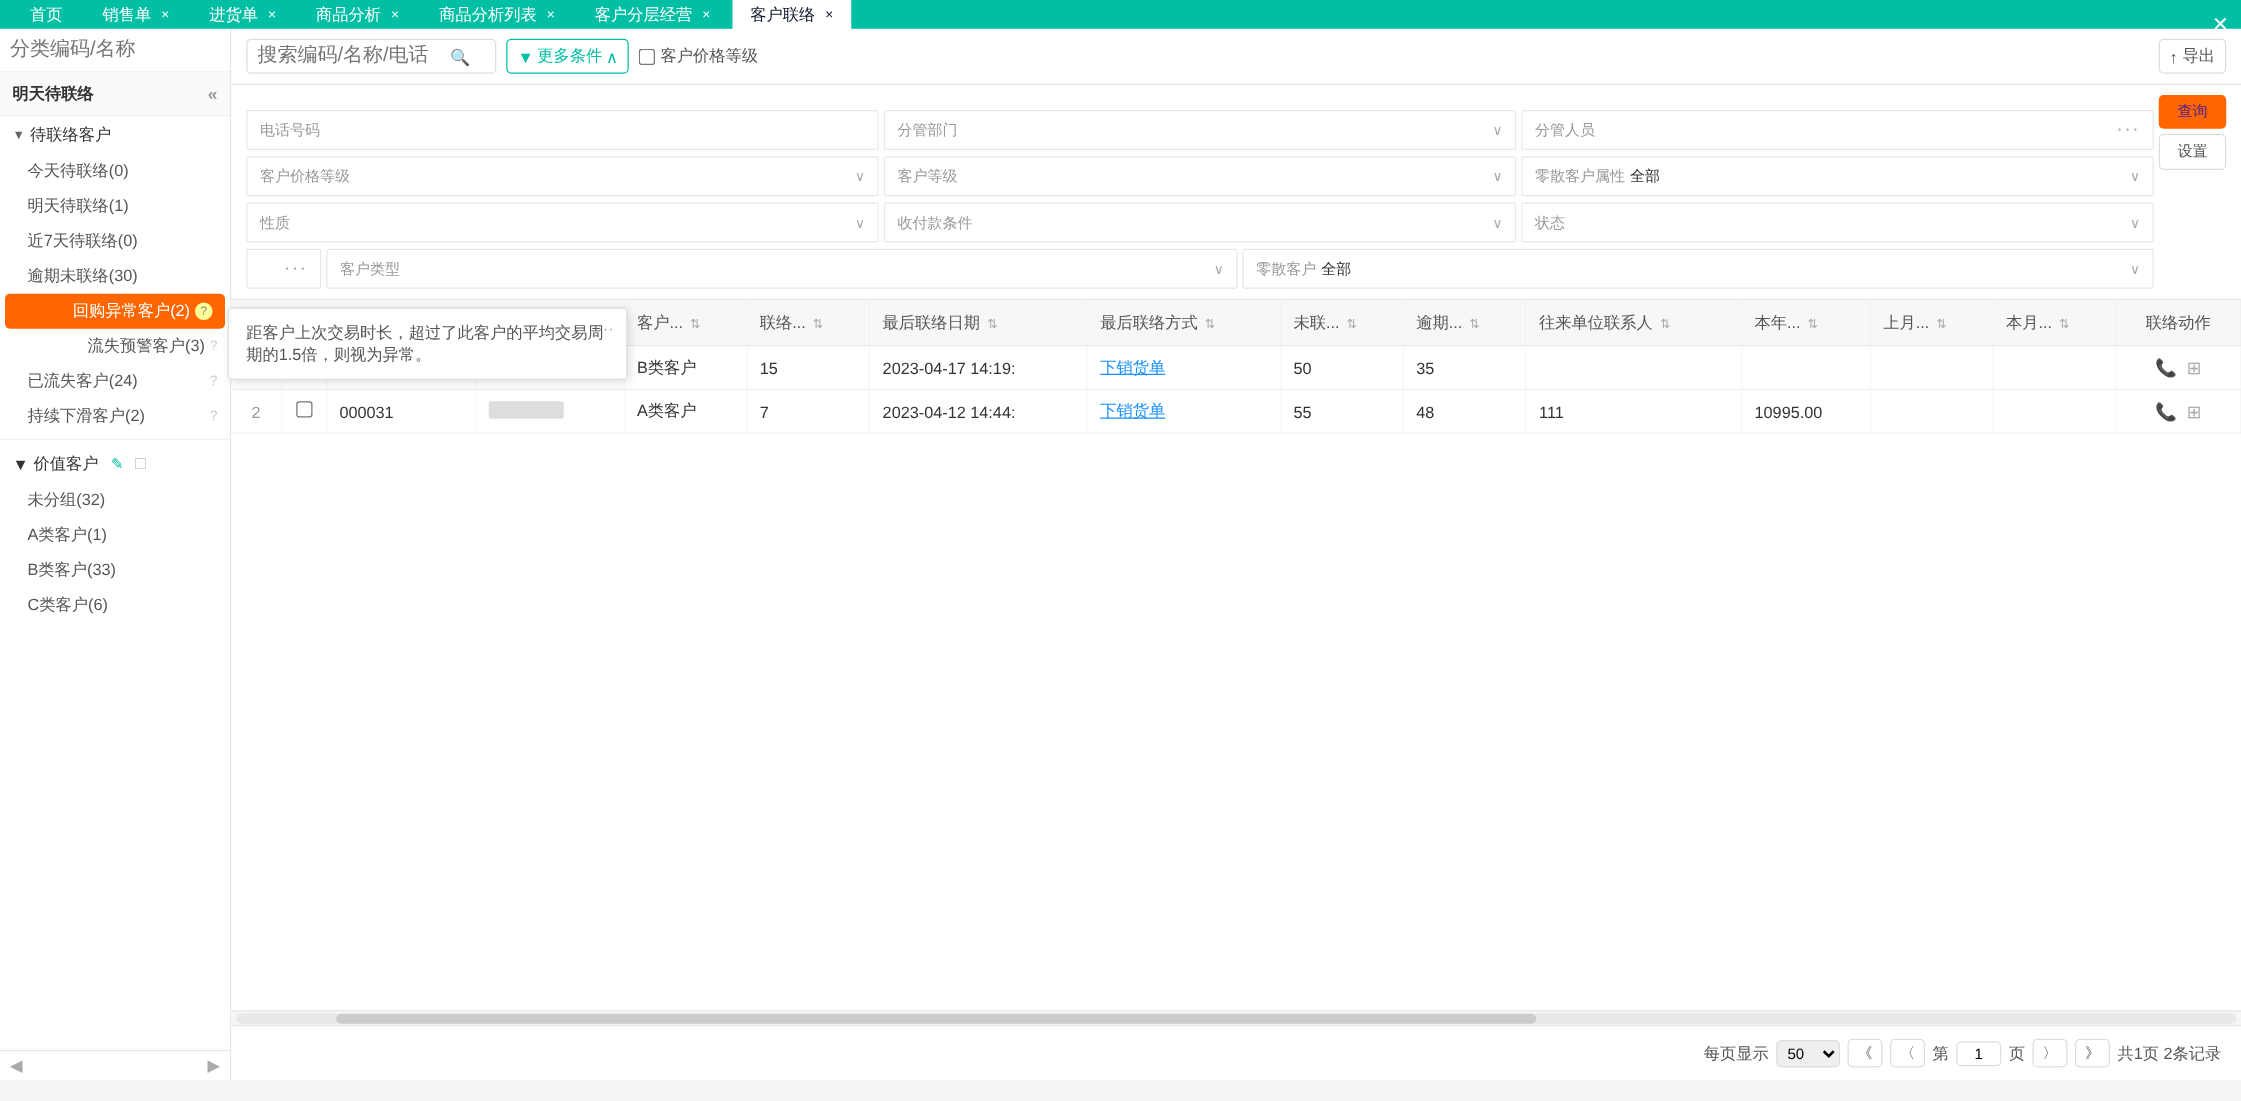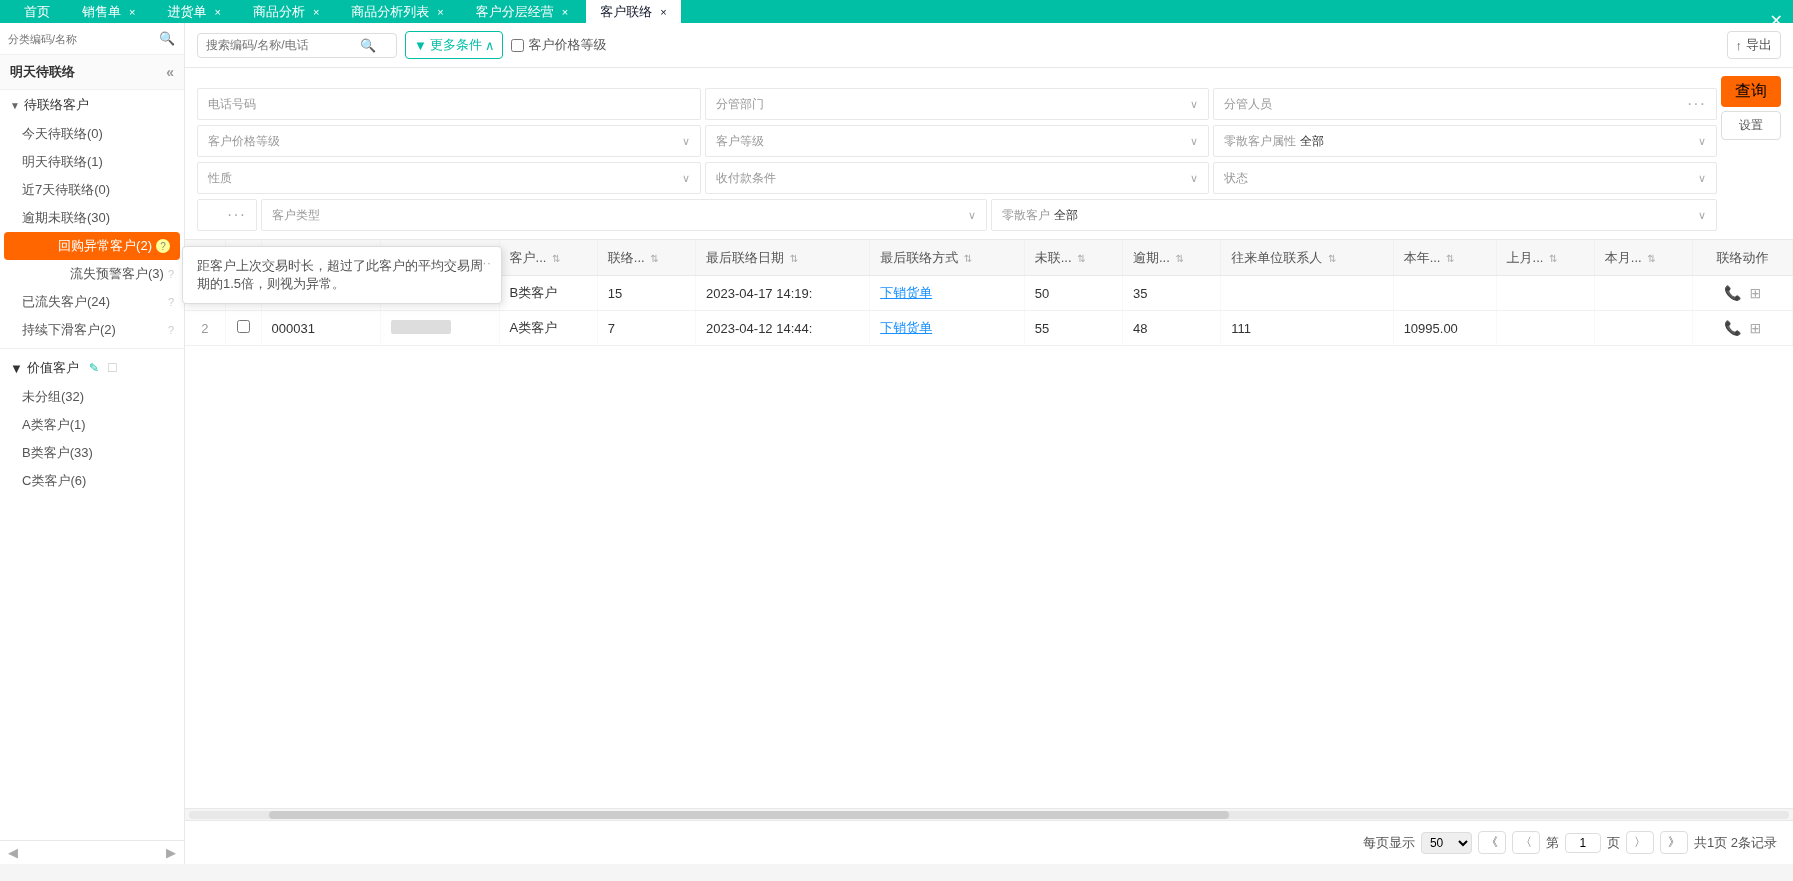--- a/index.html
+++ b/index.html
@@ -39,21 +39,21 @@
       width: 185px; background: #fff;
       border-right: 1px solid #e8e8e8;
       display: flex; flex-direction: column;
       overflow: hidden;
     }
     .sidebar-search {
       display: flex; align-items: center;
       padding: 8px 8px; border-bottom: 1px solid #f0f0f0; gap: 4px;
     }
     .sidebar-search input {
-      flex: 1; border: none; outline: none; font-size: 11px; color: #666;
+      flex: 1; border: none; outline: none; font-size: 16px; color: #666;
       background: transparent;
     }
     .sidebar-search .search-icon { color: #999; cursor: pointer; }
 
     .sidebar-header {
       display: flex; align-items: center; justify-content: space-between;
       padding: 8px 10px; font-weight: bold; color: #333; font-size: 13px;
       background: #fafafa; border-bottom: 1px solid #f0f0f0;
     }
     .sidebar-collapse-btn { cursor: pointer; color: #999; font-size: 14px; }
@@ -98,21 +98,21 @@
     .filter-bar {
       background: #fff; border-bottom: 1px solid #e8e8e8;
       padding: 8px 12px; display: flex; align-items: center; gap: 8px;
     }
     .filter-search-box {
       display: flex; align-items: center; gap: 4px;
       border: 1px solid #ddd; border-radius: 4px; padding: 4px 8px;
       background: #fff; min-width: 200px;
     }
     .filter-search-box input {
-      border: none; outline: none; font-size: 12px; color: #666;
+      border: none; outline: none; font-size: 16px; color: #666;
       width: 150px; background: transparent;
     }
     .filter-search-box .search-icon { color: #999; font-size: 13px; }
     .more-filters-btn {
       display: flex; align-items: center; gap: 3px;
       color: #00bfa5; cursor: pointer; font-size: 12px; padding: 4px 8px;
       border: 1px solid #00bfa5; border-radius: 4px;
     }
     .my-customers-check {
       display: flex; align-items: center; gap: 4px;
@@ -125,22 +125,22 @@
     }
 
     
     .extended-filter {
       background: #fff; border-bottom: 1px solid #e8e8e8; padding: 8px 12px;
     }
     .filter-btns {
       display: flex; flex-direction: column; gap: 4px;
     }
     .btn-query {
-      background: #ff6600; color: #000000; border: none; border-radius: 4px;
-      padding: 5px 14px; cursor: pointer; font-size: 16px;
+      background: #ff6600; color: #4c1d95; border: none; border-radius: 4px;
+      padding: 5px 14px; cursor: pointer; font-size: 12px;
     }
     .btn-settings {
       background: #fff; color: #555; border: 1px solid #ddd; border-radius: 4px;
       padding: 5px 14px; cursor: pointer; font-size: 12px;
     }
     .filter-container {
       display: flex; gap: 4px; align-items: flex-start;
     }
     .filter-rows-container { flex: 1; display: flex; flex-direction: column; gap: 5px; margin-top: 12px; }
     .filter-row-line { display: flex; align-items: center; gap: 4px; }

